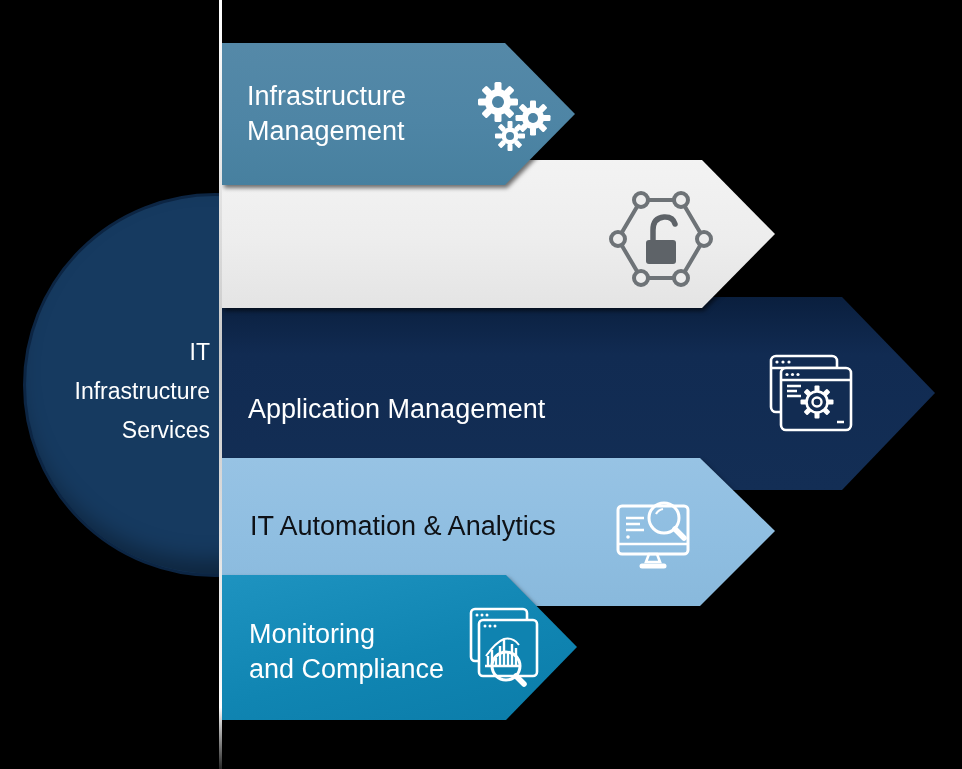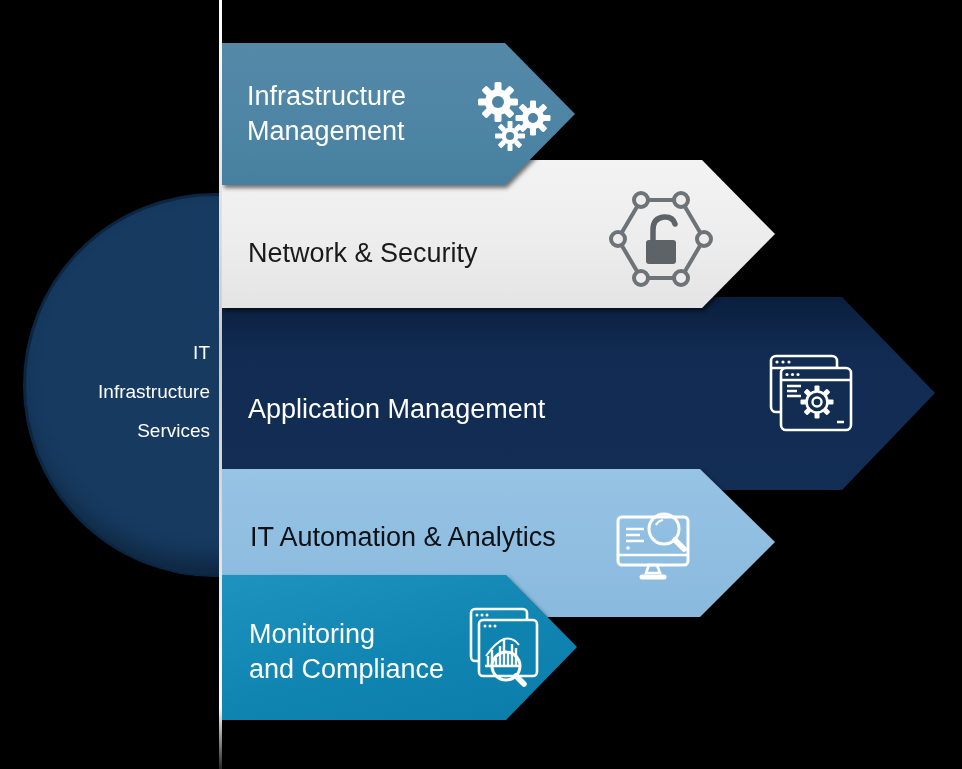--- a/index.html
+++ b/index.html
@@ -9,21 +9,21 @@
   }
   
   .hub{
     position:absolute;left:23px;top:193px;width:384px;height:384px;
     border-radius:50%;z-index:1;box-sizing:border-box;
     background:#163A60;border:3px solid #0C2543;
     box-shadow:inset -10px -14px 22px rgba(0,0,0,.35);
   }
   .hub-label{
     position:absolute;left:20px;top:333px;width:190px;z-index:1;
-    color:#fff;font-size:19px;line-height:39px;text-align:right;white-space:pre-line;
+    color:#fff;font-size:23px;line-height:39px;text-align:right;white-space:pre-line;
   }
   
   .divider{
     position:absolute;left:219px;top:0;width:3px;height:769px;z-index:7;
     background:linear-gradient(180deg,#ffffff 0%,#e9e9e9 20%,#c9c9c9 45%,#dadada 65%,#ffffff 92%,rgba(255,255,255,.15) 100%);
   }
   
   .bwrap{position:absolute;left:222px;filter:drop-shadow(2px 3px 2px rgba(0,0,0,.55));}
   .shape{position:relative;width:100%;height:100%;}
   .blabel{position:absolute;font-size:27px;line-height:35px;white-space:pre-line;}
@@ -42,21 +42,21 @@
   .b2 .bicon{left:386px;top:30px;}
 
   .b3{top:297px;width:713px;height:193px;z-index:2;}
   .b3 .shape{background:linear-gradient(180deg,#0A1F3E 0%,#112B52 30%,#132E55 100%);
     clip-path:polygon(0 0,620px 0,713px 96px,620px 193px,0 193px);}
   .b3 .blabel{left:26px;top:95px;color:#fff;}
   .b3 .bicon{left:543px;top:55px;}
 
   .b4{top:458px;width:553px;height:148px;z-index:3;}
   .b4 .shape{background:linear-gradient(180deg,#97C3E4 0%,#8FBEE1 55%,#89B9DC 100%);
-    clip-path:polygon(0 0,478px 0,553px 73px,478px 148px,0 148px);margin-top:11px;}
+    clip-path:polygon(0 0,478px 0,553px 73px,478px 148px,0 148px);}
   .b4 .blabel{left:28px;top:51px;color:#0E1116;}
   .b4 .bicon{left:390px;top:34px;}
 
   .b5{top:575px;width:355px;height:145px;z-index:4;}
   .b5 .shape{background:linear-gradient(165deg,#1E93C0 0%,#1085B2 55%,#0B7CA9 100%);
     clip-path:polygon(0 0,284px 0,355px 72px,284px 145px,0 145px);}
   .b5 .blabel{left:27px;top:42px;color:#fff;}
   .b5 .bicon{left:244px;top:31px;}
 </style>
 </head>
@@ -111,21 +111,20 @@
             <circle cx="40" cy="64" r="8.5"></circle>
             <circle cx="40" cy="64" r="4" fill="#4E85A5"></circle>
           </g>
         </g>
       </svg>
     </div>
   </div>
 
   <div class="bwrap b2">
     <div class="shape">
-      <div class="blabel">Network &amp; Security</div>
       <svg class="bicon" width="106" height="98" viewBox="0 0 106 98">
         <path d="M10 49 L33 10 L73 10 L96 49 L73 88 L33 88 Z" fill="none" stroke="#6E7377" stroke-width="4"></path>
         <g fill="#EDEDED" stroke="#6E7377" stroke-width="4">
           <circle cx="10" cy="49" r="7"></circle>
           <circle cx="33" cy="10" r="7"></circle>
           <circle cx="73" cy="10" r="7"></circle>
           <circle cx="96" cy="49" r="7"></circle>
           <circle cx="73" cy="88" r="7"></circle>
           <circle cx="33" cy="88" r="7"></circle>
         </g>

